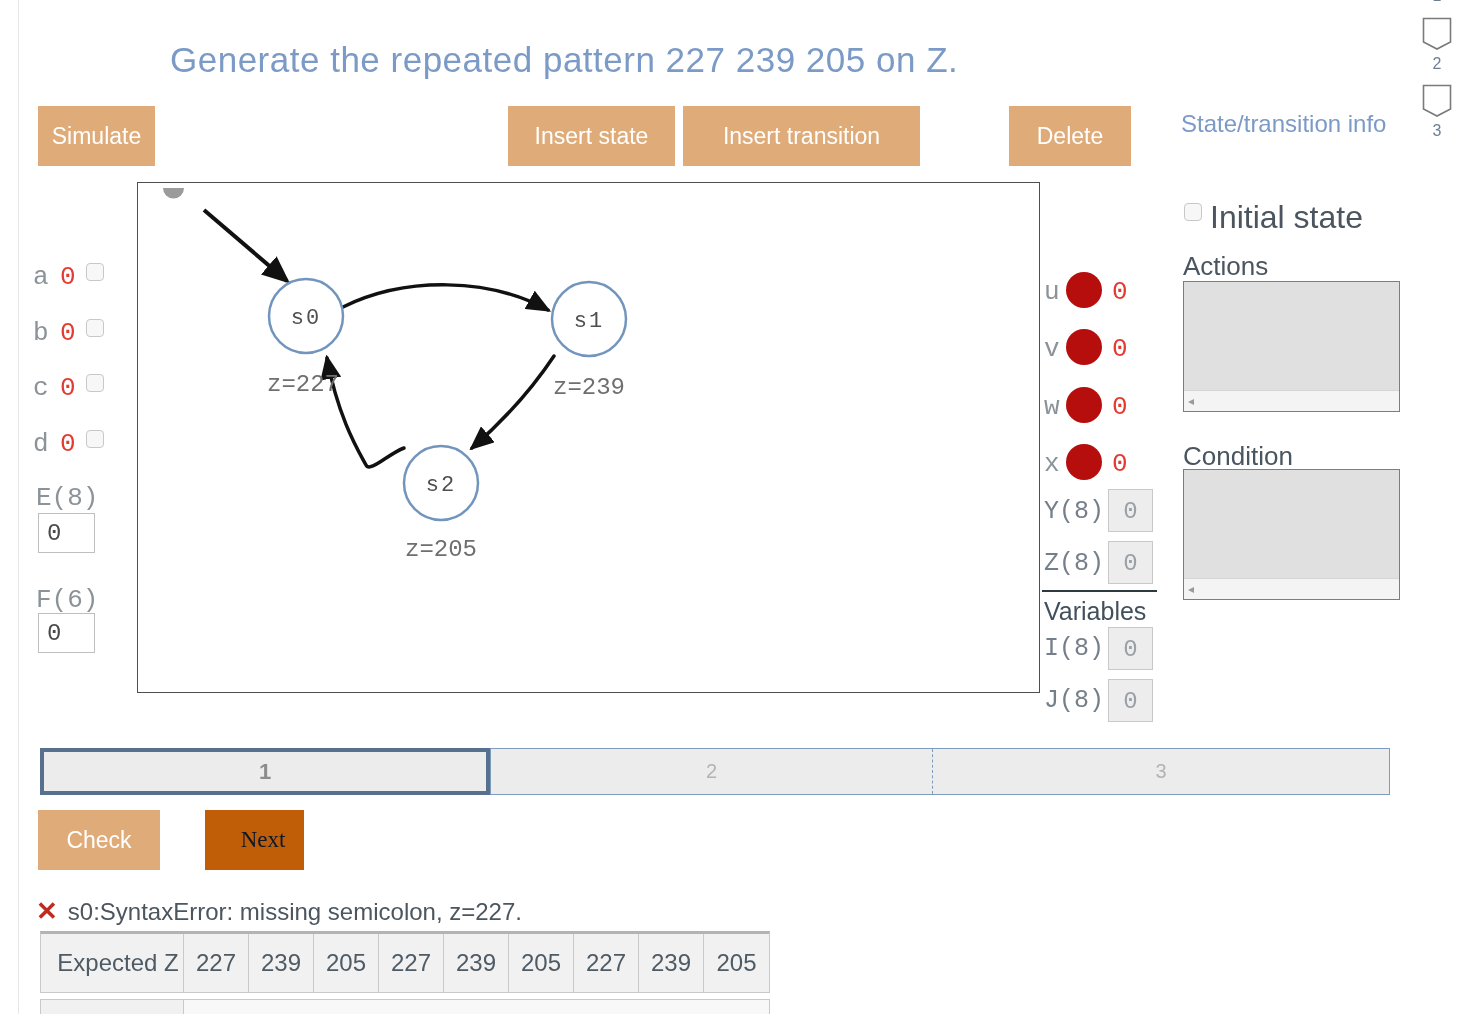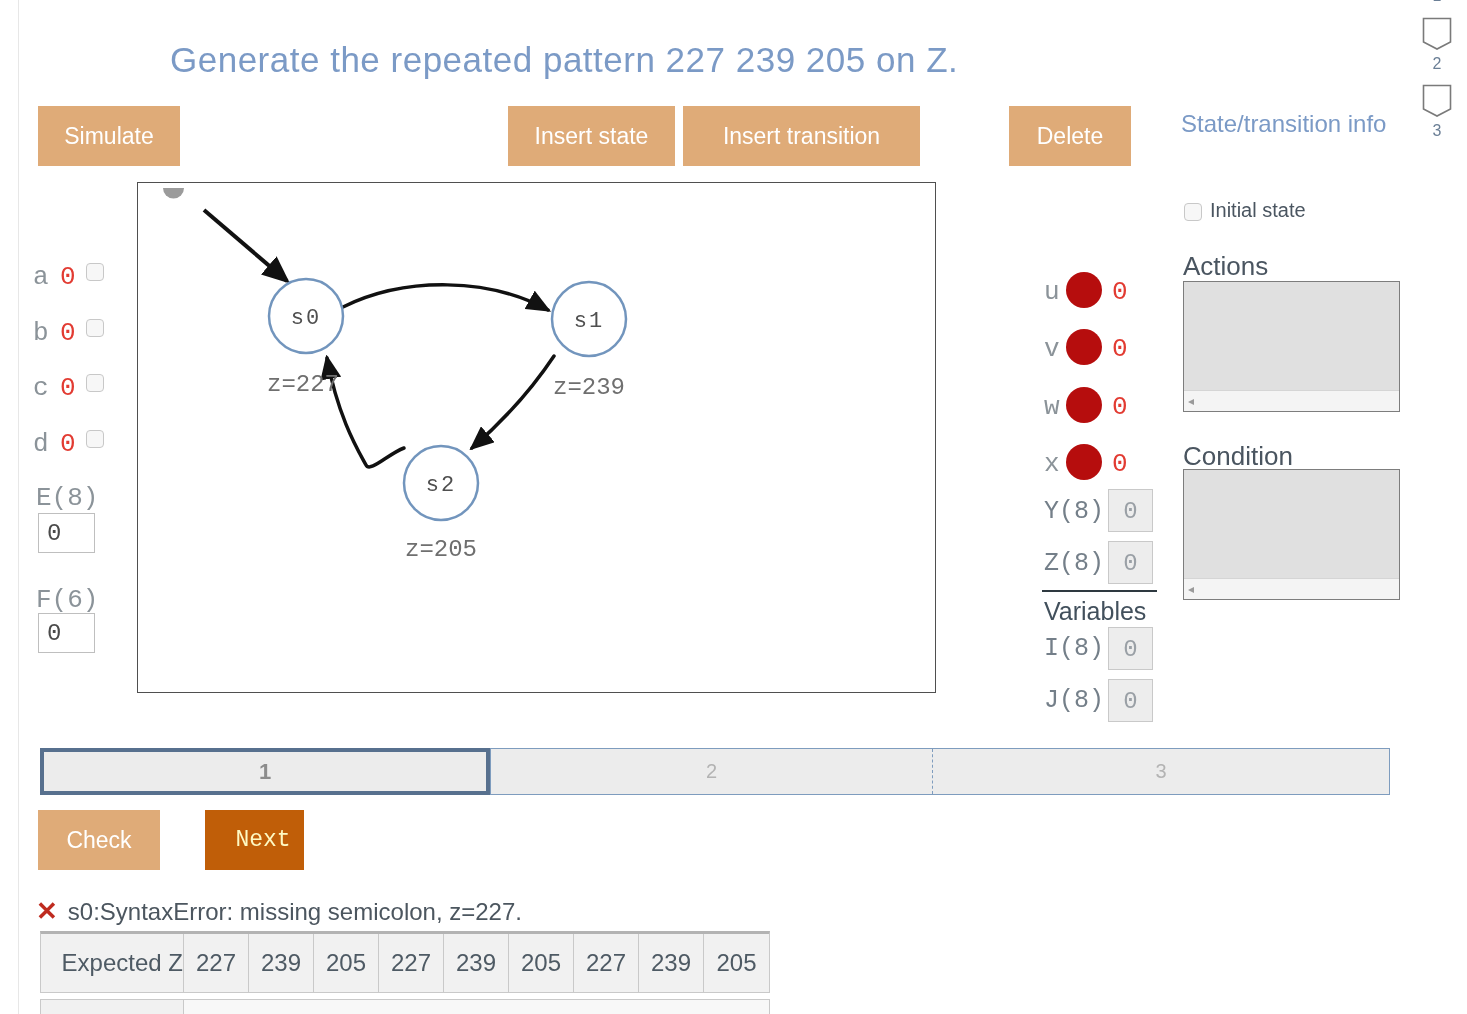--- a/index.html
+++ b/index.html
@@ -18,30 +18,30 @@
     left:170px; top:40px; width:1290px; text-align:left;
     font-size:35px; font-weight:400; color:#7b9ac6; letter-spacing:0.5px;
   }
 
   
   .btn-tan {
     position:absolute; height:60px; border:none; cursor:pointer;
     background:#dfab78; color:#ffffff; font-size:23px;
     font-family:"Liberation Sans",sans-serif;
   }
-  #btn-simulate { left:38px;  top:106px; width:142px; }
+  #btn-simulate { left:38px;  top:106px; width:117px; }
   #btn-pause    { left:246px; top:106px; width:124px; }
   #btn-insert-state { left:508px; top:106px; width:167px; }
   #btn-insert-transition { left:683px; top:106px; width:237px; }
   #btn-delete   { left:1009px; top:106px; width:122px; }
   #info-label { left:1181px; top:110px; font-size:24px; color:#7b9ac6; }
 
   
   #diagram-canvas {
-    left:137px; top:182px; width:799px; height:511px;
+    left:137px; top:182px; width:903px; height:511px;
     border:1px solid #4f4f4f; background:#fff;
   }
 
   
   .bit-letter { font-size:26px; color:#8b9399; }
   .bit-value  { font-size:26px; color:#e23b32; }
   .io-check {
     position:absolute; width:18px; height:18px; appearance:none;
     border:1px solid #c8c8c8; border-radius:4px; background:#f7f7f7; cursor:pointer;
   }
@@ -58,21 +58,21 @@
   .ro-box {
     position:absolute; width:45px; height:43px; background:#ededed;
     border:1px solid #c9c9c9; color:#9aa0a6; font-size:24px;
     text-align:center; line-height:43px;
     font-family:"Liberation Mono","DejaVu Sans Mono",monospace;
   }
   #vars-divider { left:1042px; top:590px; width:115px; height:2px; background:#2e3940; }
   #vars-header { left:1044px; top:597px; font-size:25px; color:#42505c; }
 
   
-  #initial-state-label { left:1210px; top:199px; font-size:20px; color:#4a5560;text-align:center; }
+  #initial-state-label { left:1210px; top:199px; font-size:32px; color:#4a5560;text-align:center; }
   #actions-label   { left:1183px; top:251px; font-size:26px; color:#4a5560; }
   #condition-label { left:1183px; top:441px; font-size:26px; color:#4a5560; }
   .panel-box {
     position:absolute; left:1183px; width:217px; height:131px;
     border:1px solid #7d7d7d; background:#e0e0e0;
     display:flex; flex-direction:column; justify-content:flex-end;
   }
   .panel-scrollbar {
     height:21px; background:#f4f4f4; border-top:1px solid #d5d5d5;
     display:flex; align-items:center; padding-left:4px;
@@ -95,39 +95,39 @@
     background:#ececec; border:1px solid #7e9cbe; display:flex;
   }
   .step-seg { text-align:center; font-size:20px; color:#b3b3b3; line-height:45px; cursor:pointer; }
   #step-2 { width:442px; border-right:1px dashed #7e9cbe; }
   #step-3 { flex:1; }
 
   
   #btn-check { left:38px; top:810px; width:122px;text-align:center; }
   #btn-next {
     position:absolute; left:205px; top:810px; width:99px; height:60px;
-    background:#c05e08; color:#fef9c3; border:none; font-size:23px; cursor:pointer;
-    font-family:Liberation Mono, monospace;
+    background:#c05e08; color:#0f172a; border:none; font-size:23px; cursor:pointer;
+    font-family:Liberation Serif, serif;
     padding-left:17px;
   }
   #message-row { left:36px; top:897px; display:flex; align-items:flex-start; }
   #message-icon { color:#bf2b1f; font-size:26px; font-weight:bold; margin-right:10px; line-height:28px; }
   #message-text { color:#4c565f; font-size:24px; line-height:30px; }
 
   
   #expected-row {
     left:40px; top:931px; display:flex;
     border:1px solid #c9c9c9; border-top:3px solid #b3b3b3;
   }
   .t-cell {
     height:58px; background:#f1f1f1; border-right:1px solid #c9c9c9;
     font-size:24px; color:#4e5a64; line-height:58px; text-align:center;
   }
   .t-cell:last-child { border-right:none; }
-  .t-head { width:143px; text-align:right; padding-left:12px; }
+  .t-head { width:143px; text-align:center; padding-left:12px; }
   .t-num { width:65px; }
   #actual-row {
     left:40px; top:999px; display:flex; border:1px solid #c9c9c9; height:70px;
   }
   #actual-head {
     width:143px; background:#f1f1f1; border-right:1px solid #c9c9c9;
     font-size:24px; color:#4e5a64; padding:9px 0 0 12px;
   }
   #actual-value { width:585px; background:#f8f8f8; }
 </style>

